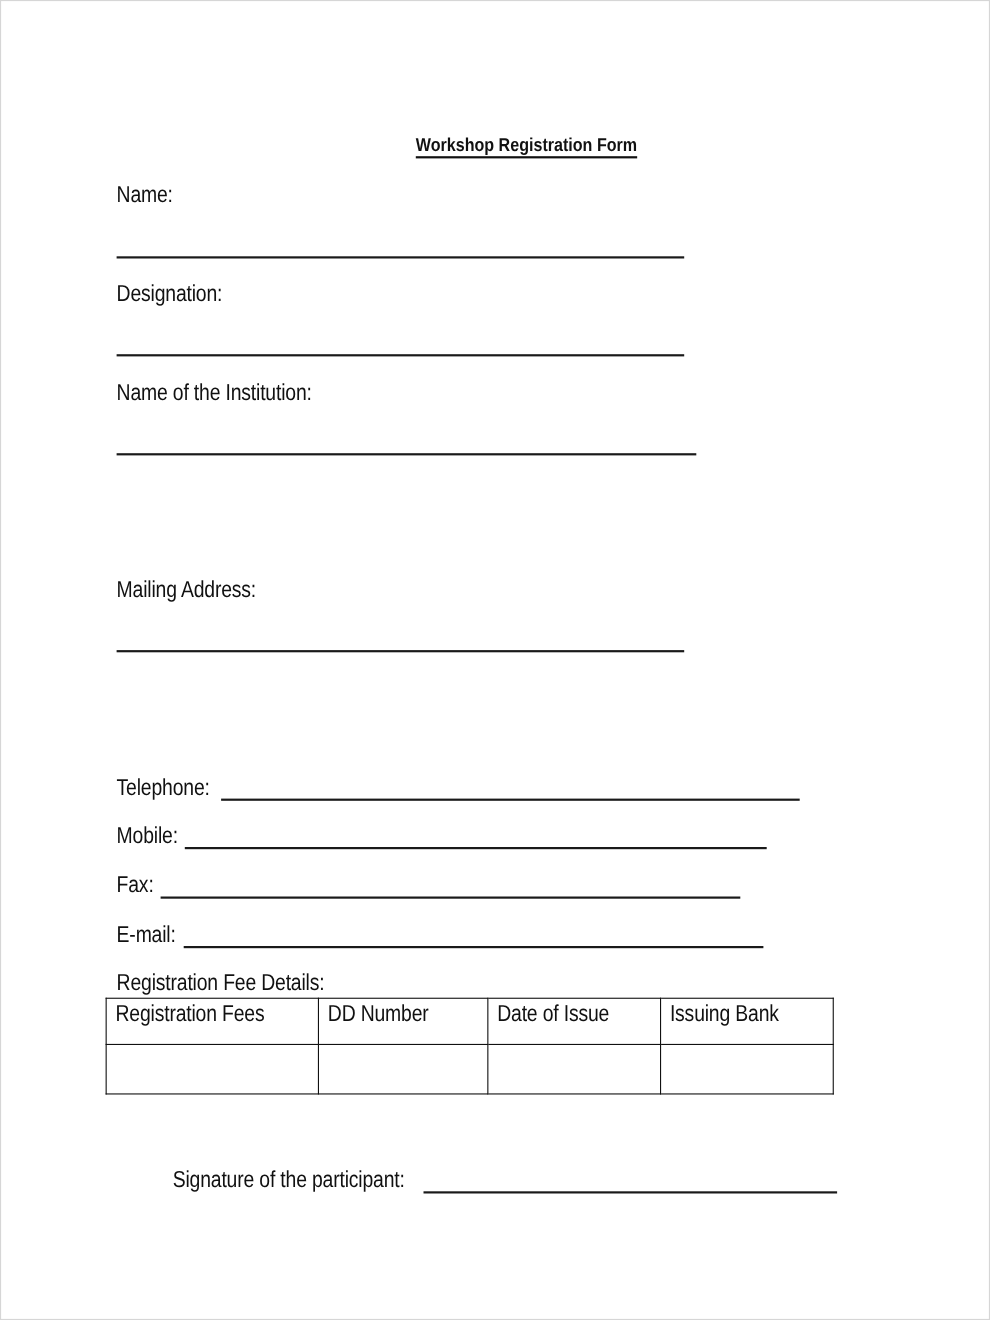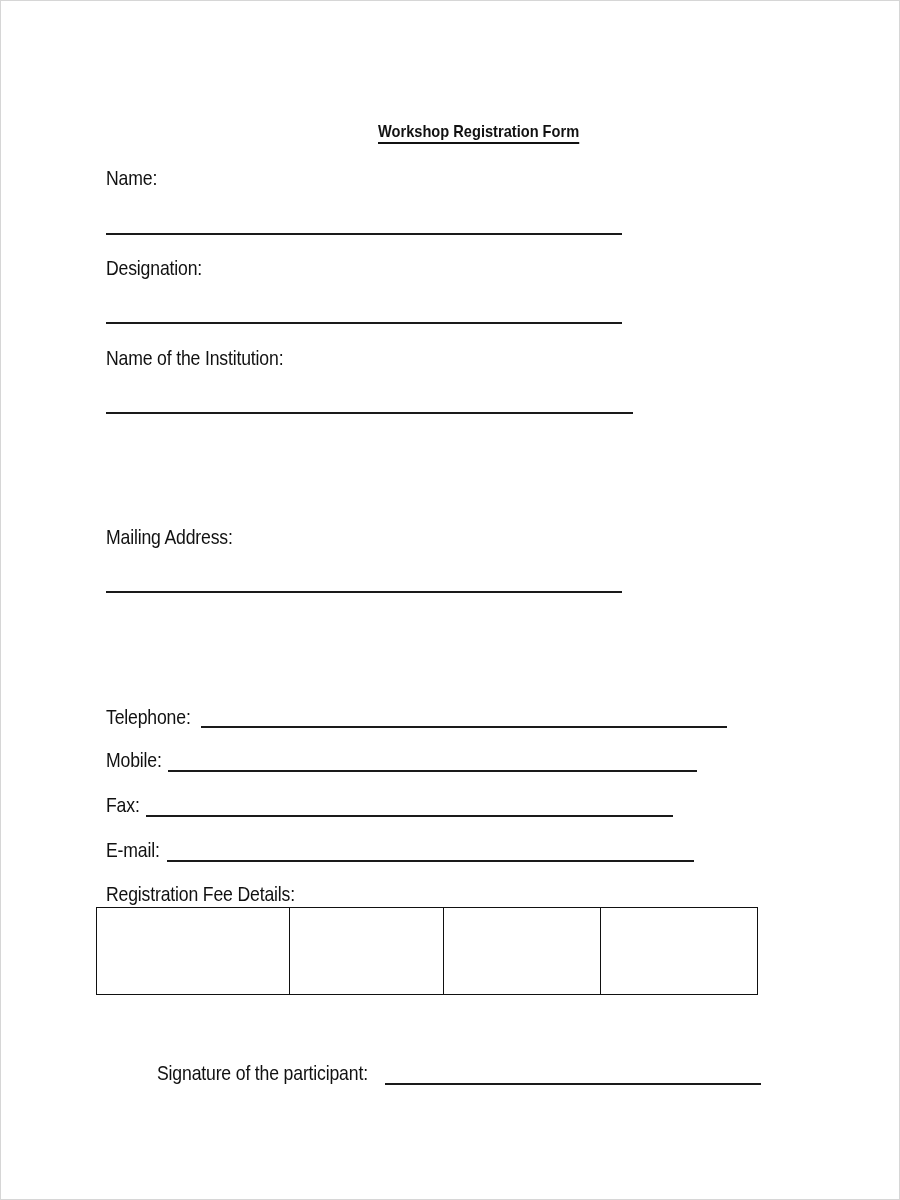--- a/index.html
+++ b/index.html
@@ -69,20 +69,34 @@
 <div class="txt" style="left:106px; top:882px;">Registration Fee Details:</div>
 
 <table class="fees">
   <colgroup>
     <col style="width:193px">
       <col style="width:154px">
       <col style="width:157px">
       <col style="width:157px">
   </colgroup>
   <tbody>
+      <tr style="height:42px;">
+    <td>
+          <span class="cell-text">Registration Fees</span>
+        </td>
+    <td>
+          <span class="cell-text">DD Number</span>
+        </td>
+    <td>
+          <span class="cell-text">Date of Issue</span>
+        </td>
+    <td>
+          <span class="cell-text">Issuing Bank</span>
+        </td>
+  </tr>
   <tr style="height:45px;">
     <td>
           <span class="cell-text"></span>
         </td>
     <td>
           <span class="cell-text"></span>
         </td>
     <td>
           <span class="cell-text"></span>
         </td>

